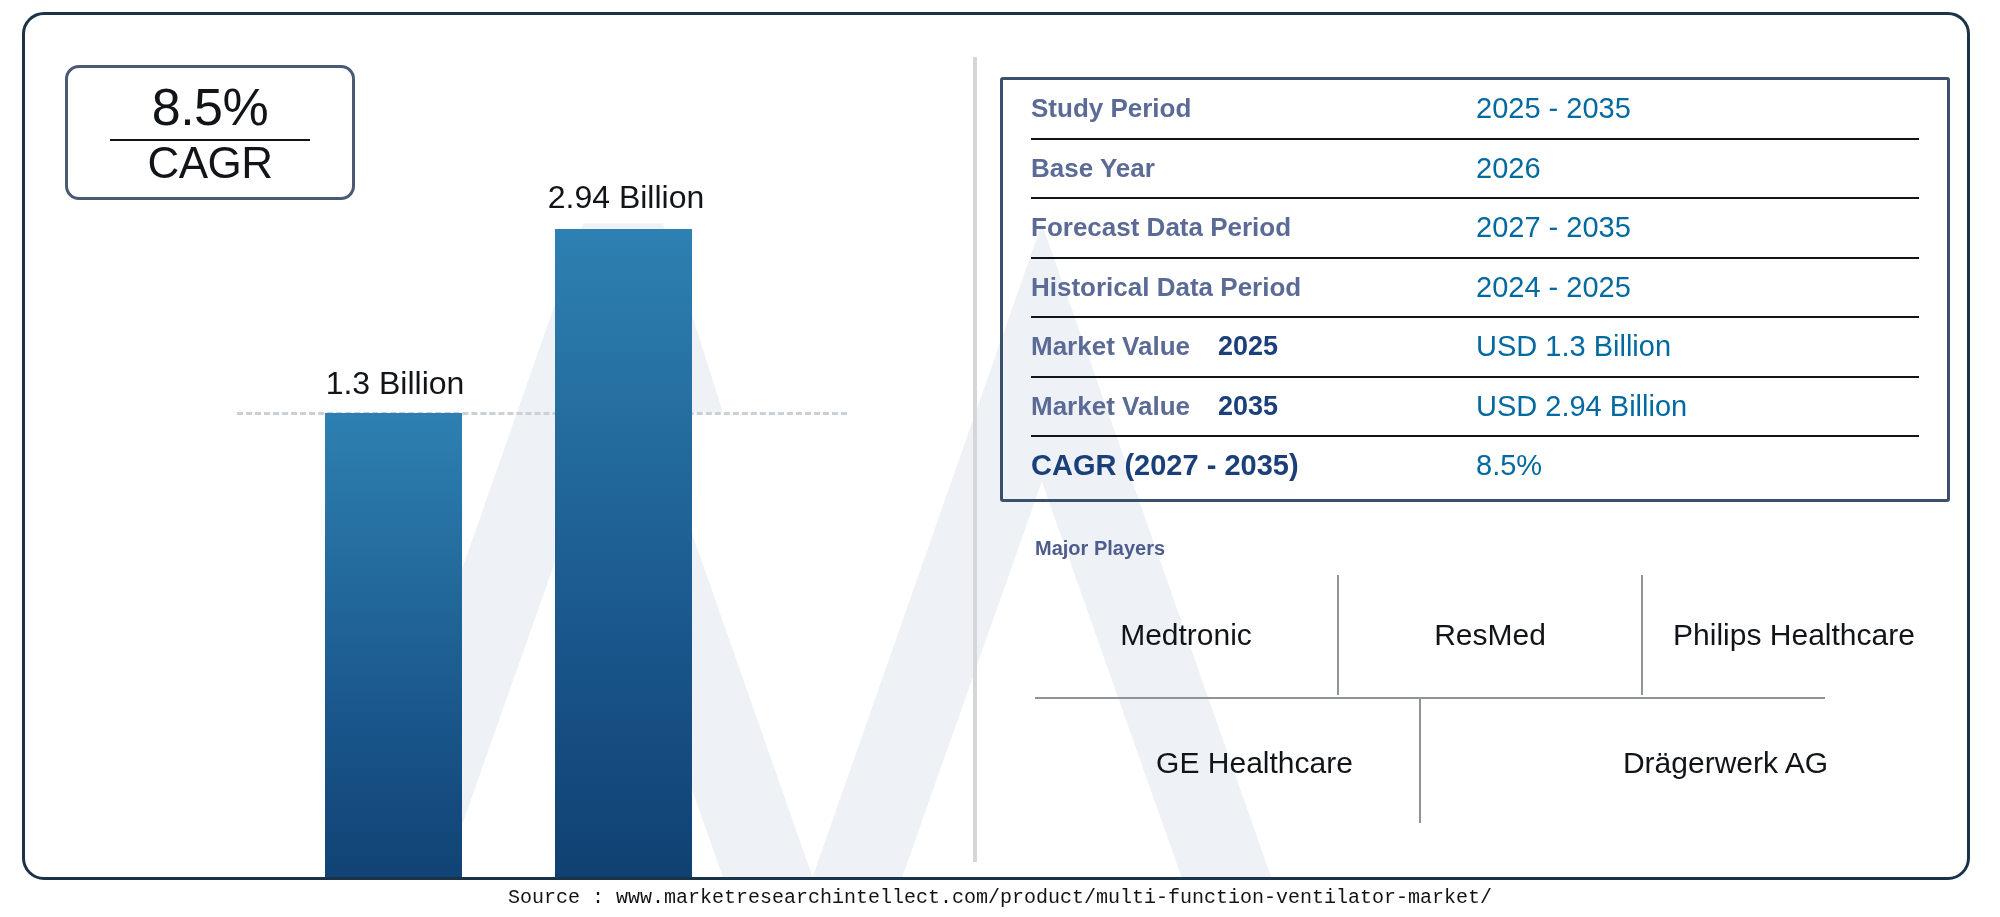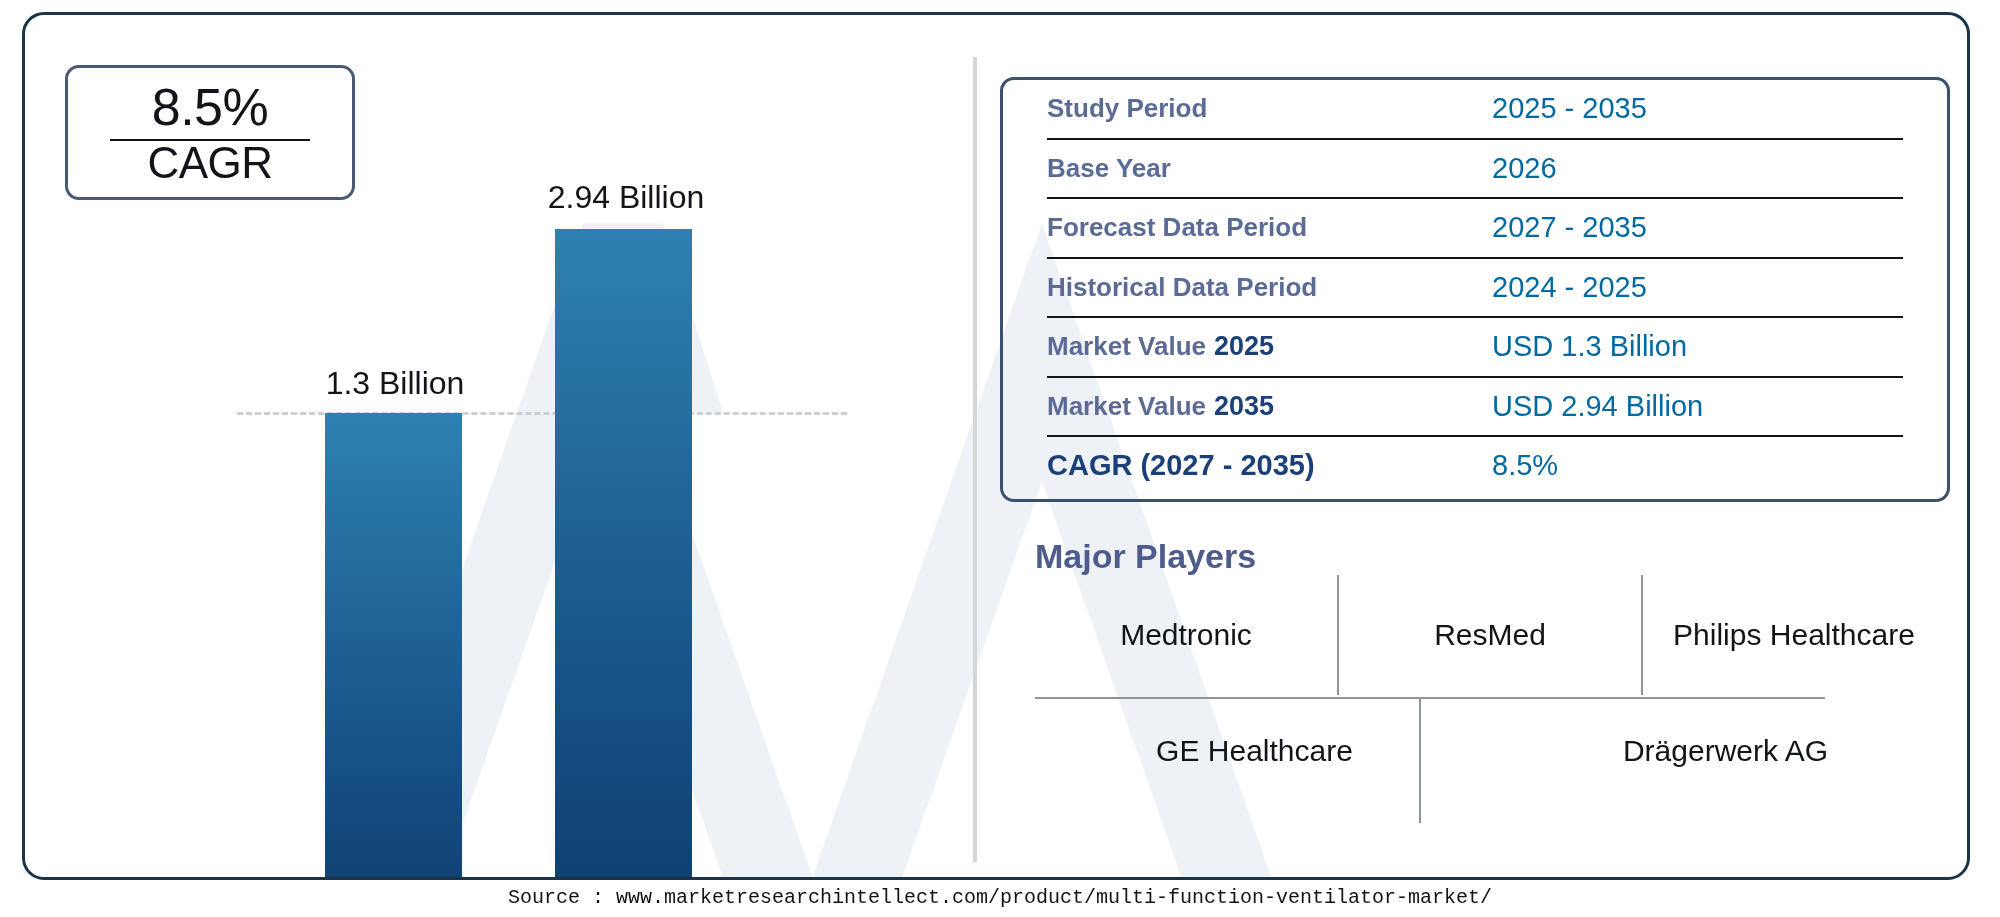--- a/index.html
+++ b/index.html
@@ -89,61 +89,61 @@
     background:#d4d6d8;
     z-index:2;
   }
   
   #info-table{
     position:absolute;
     left:975px;top:62px;
     width:950px;height:425px;
     box-sizing:border-box;
     border:3px solid #3c4f6d;
-    border-radius:14px;
+    border-radius:3px;
     z-index:3;
     background:transparent;
-    padding:0 44px;
+    padding:0 28px;
   }
   .row{
     display:flex;align-items:center;
     height:57.5px;
     border-bottom:2px solid #111418;
   }
   .row:last-child{ border-bottom:none; }
   .row-label{
     width:445px;
     font-size:26px;font-weight:bold;
     color:#5b6b96;
     white-space:nowrap;
   }
-  .row-label .yr{ color:#1b3f78;font-size:27px;padding-left:8px; }
+  .row-label .yr{ color:#1b3f78;font-size:27px;padding-left:8px;margin-left:20px; }
   .row-value{
     font-size:29px;color:#0369a1;white-space:nowrap;
   }
   #row-cagr .row-label{ color:#1b3f78;font-size:29px; }
   
   #players-heading{
     position:absolute;
     left:1010px;top:522px;
-    font-size:34px;font-weight:bold;color:#4d5c8c;
+    font-size:20px;font-weight:bold;color:#4d5c8c;
     z-index:3;white-space:nowrap;
   }
   #players{
     position:absolute;
     left:1010px;top:560px;
     width:910px;height:270px;
     z-index:3;
   }
   #players-row1{
     position:absolute;left:0;top:0;width:910px;height:120px;
     display:flex;
   }
   #players-row2{
-    position:absolute;left:0;top:116px;width:910px;height:120px;
+    position:absolute;left:0;top:128px;width:910px;height:120px;
     display:flex;
     gap:32px;
   }
   .player{
     flex:1;display:flex;align-items:center;justify-content:center;
     font-size:30px;color:#111418;white-space:nowrap;
   }
   .vline{
     width:2px;background:#8f949a;align-self:stretch;
   }

